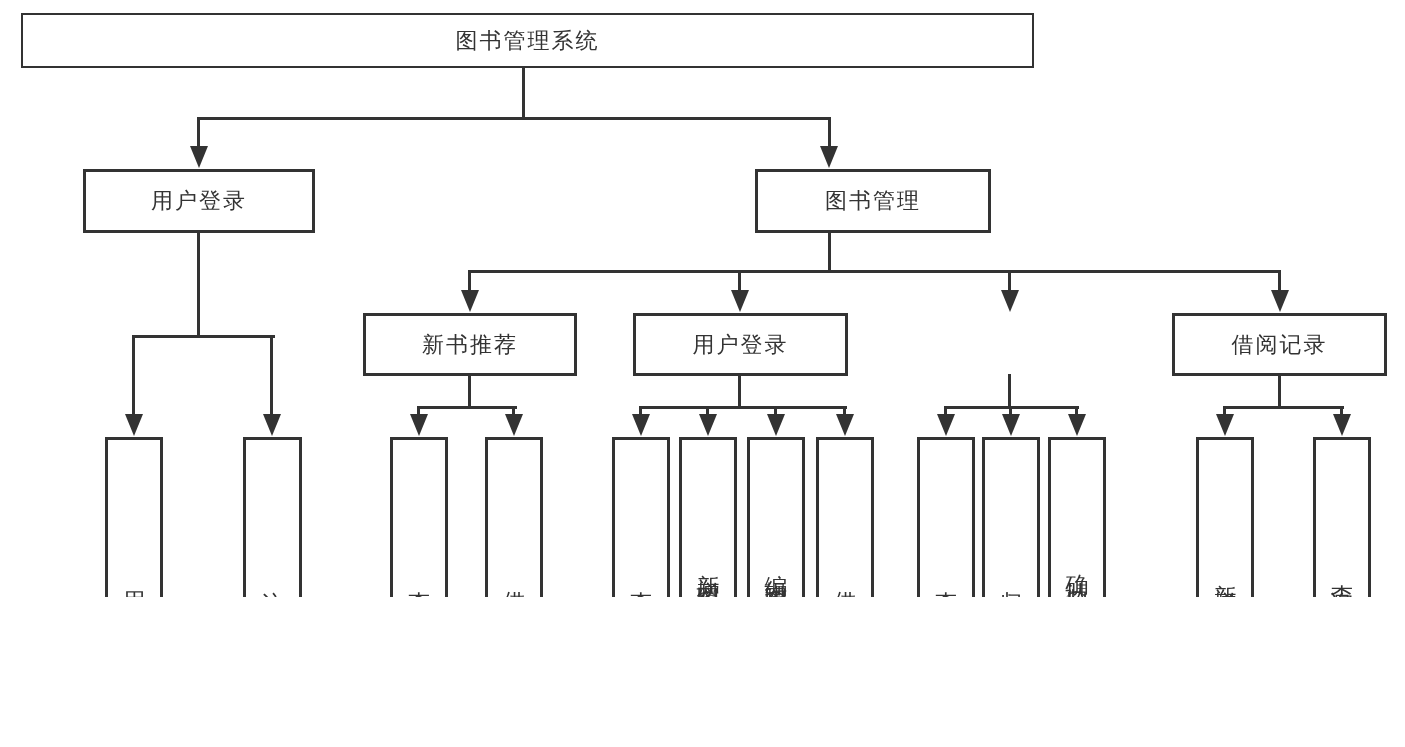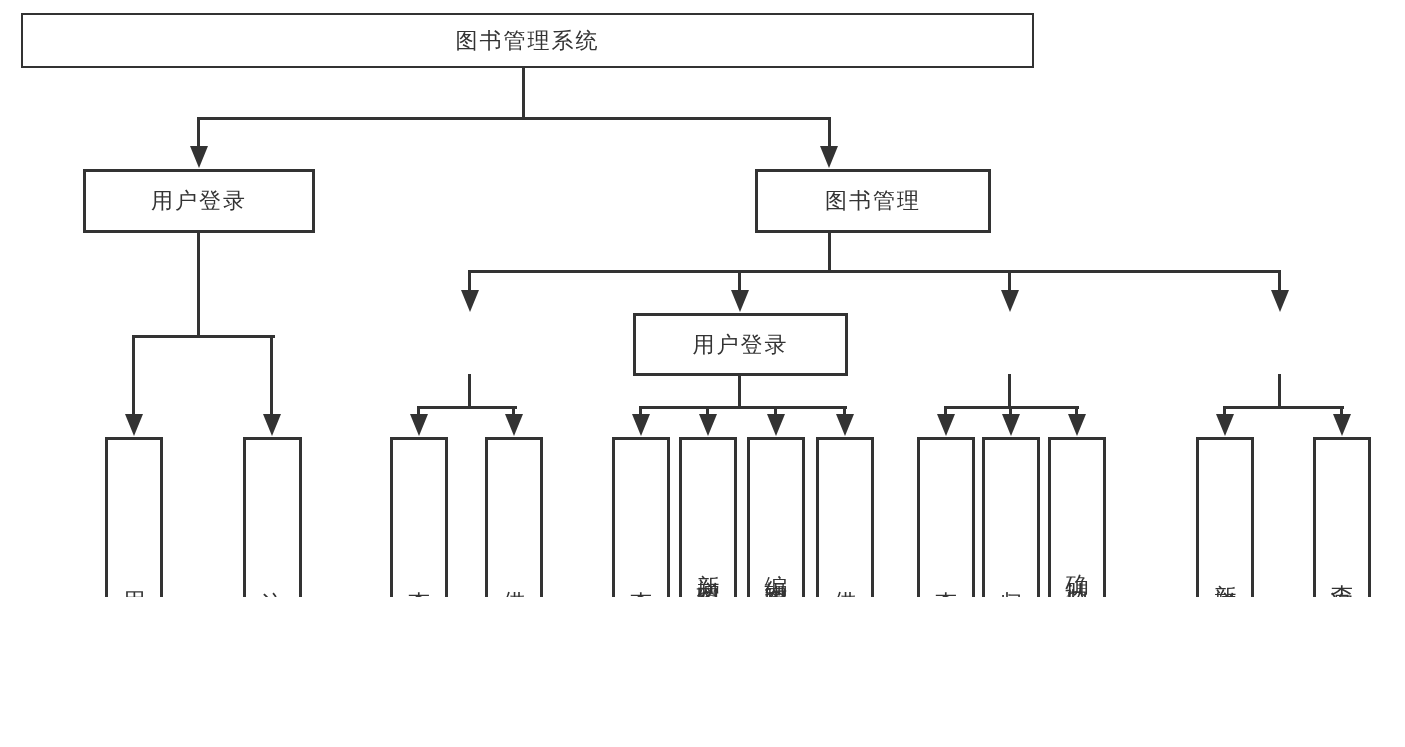--- a/index.html
+++ b/index.html
@@ -90,21 +90,23 @@
   <div class="line" style="left:468px; top:270px; width:813px; height:3px;"></div>
   <div class="line" style="left:468px; top:270px; width:3px; height:22px;"></div>
   <div class="arrow" style="left:461px; top:290px;"></div>
   <div class="line" style="left:738px; top:270px; width:3px; height:22px;"></div>
   <div class="arrow" style="left:731px; top:290px;"></div>
   <div class="line" style="left:1008px; top:270px; width:3px; height:22px;"></div>
   <div class="arrow" style="left:1001px; top:290px;"></div>
   <div class="line" style="left:1278px; top:270px; width:3px; height:22px;"></div>
   <div class="arrow" style="left:1271px; top:290px;"></div>
 
+  <div class="box h-label" style="left:363px; top:313px; width:214px; height:63px;">新书推荐</div>
   <div class="box h-label" style="left:633px; top:313px; width:215px; height:63px;">用户登录</div>
+  <div class="box h-label" style="left:1172px; top:313px; width:215px; height:63px;">借阅记录</div>
 
   <div class="line" style="left:468px; top:374px; width:3px; height:34px;"></div>
   <div class="line" style="left:417px; top:406px; width:100px; height:3px;"></div>
   <div class="line" style="left:417px; top:406px; width:3px; height:12px;"></div>
   <div class="arrow" style="left:410px; top:414px;"></div>
   <div class="line" style="left:512px; top:406px; width:3px; height:12px;"></div>
   <div class="arrow" style="left:505px; top:414px;"></div>
 
   <div class="line" style="left:738px; top:374px; width:3px; height:34px;"></div>
   <div class="line" style="left:639px; top:406px; width:208px; height:3px;"></div>

